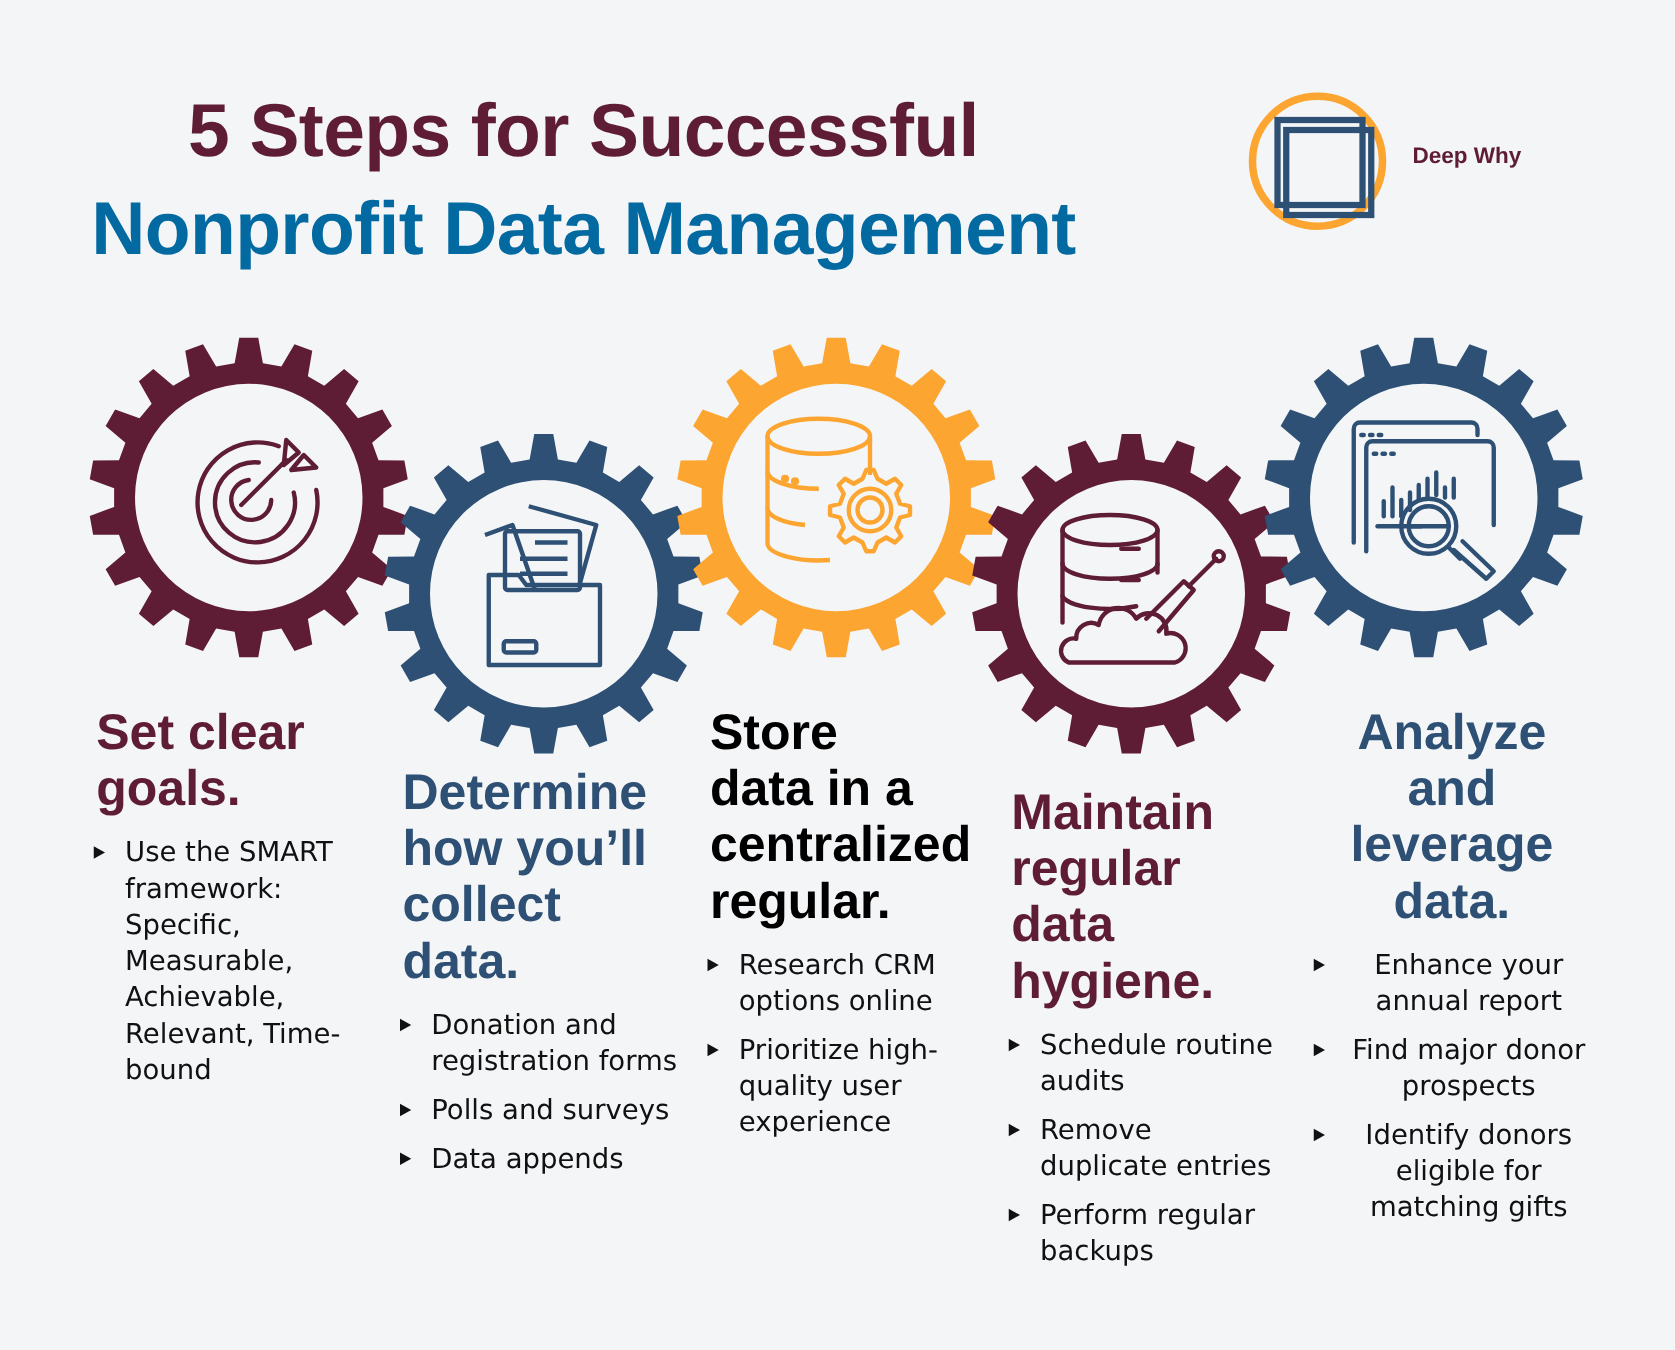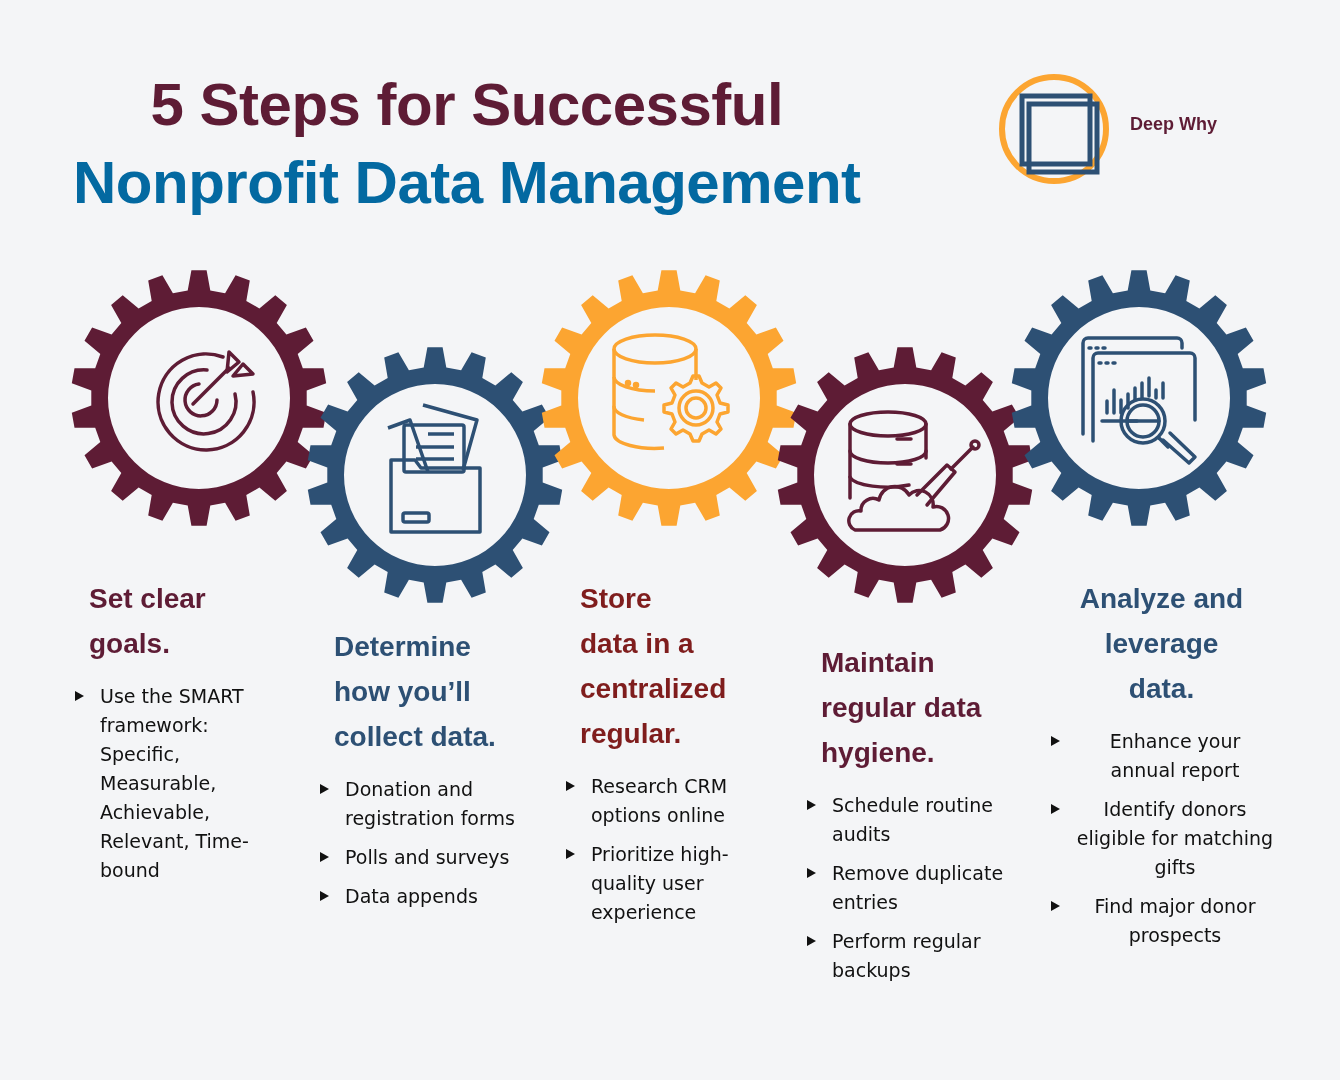--- a/index.html
+++ b/index.html
@@ -4,27 +4,27 @@
 <style>
   html,body{margin:0;padding:0;}
   body{width:1340px;height:1080px;background:#f4f5f7;position:relative;overflow:hidden;font-family:"Liberation Sans",sans-serif;}
   .title{position:absolute;left:73px;top:66px;font-weight:bold;font-size:60px;line-height:78px;letter-spacing:-0.5px;text-align:center;}
   .title .l1{color:#5e1c35;display:block;}
   .title .l2{color:#0369a1;display:block;}
   .logo{position:absolute;left:996px;top:72px;width:290px;height:116px;}
   .logo-text{position:absolute;left:134px;top:42px;font-weight:bold;font-size:18px;color:#5e1c35;}
   .gears{position:absolute;left:0;top:0;width:1340px;height:1080px;}
   .step{position:absolute;}
-  .step h2{margin:16px;font-weight:bold;font-size:28px;line-height:45px;}
+  .step h2{margin:4px;font-weight:bold;font-size:40px;line-height:45px;}
   .step ul{list-style:none;margin:14px 0 0 0;padding:0;}
-  .step li{position:relative;padding-left:27px;font-family:"DejaVu Sans",sans-serif;font-size:19px;line-height:29px;color:#111;margin-bottom:10px;}
+  .step li{position:relative;padding-left:27px;font-family:"DejaVu Sans",sans-serif;font-size:22px;line-height:29px;color:#111;margin-bottom:10px;}
   .step li .tri{position:absolute;left:2px;top:9px;width:0;height:0;border-left:9px solid #111;border-top:5px solid transparent;border-bottom:5px solid transparent;}
   .c-maroon{color:#5e1c35;}
   .c-blue{color:#2d5074;}
-  .c-orange{color:#7f1d1d;}
+  .c-orange{color:#000000;}
 </style>
 </head>
 <body>
 
 <div class="title">
   <span class="l1">5 Steps for Successful</span>
   <span class="l2">Nonprofit Data Management</span>
 </div>
 
 <div class="logo">
@@ -176,16 +176,16 @@
 </div>
 
 <div class="step" style="left:1049px;top:560px;width:225px;text-align:center;">
   <h2 class="c-blue">
     <span>Analyze and</span><br>
     <span>leverage</span><br>
     <span>data.</span>
   </h2>
   <ul>
     <li><span class="tri"></span><span>Enhance your annual report</span></li>
+    <li><span class="tri"></span><span>Find major donor prospects</span></li>
     <li><span class="tri"></span><span>Identify donors eligible for matching gifts</span></li>
-    <li><span class="tri"></span><span>Find major donor prospects</span></li>
   </ul>
 </div>
 
 </body></html>

